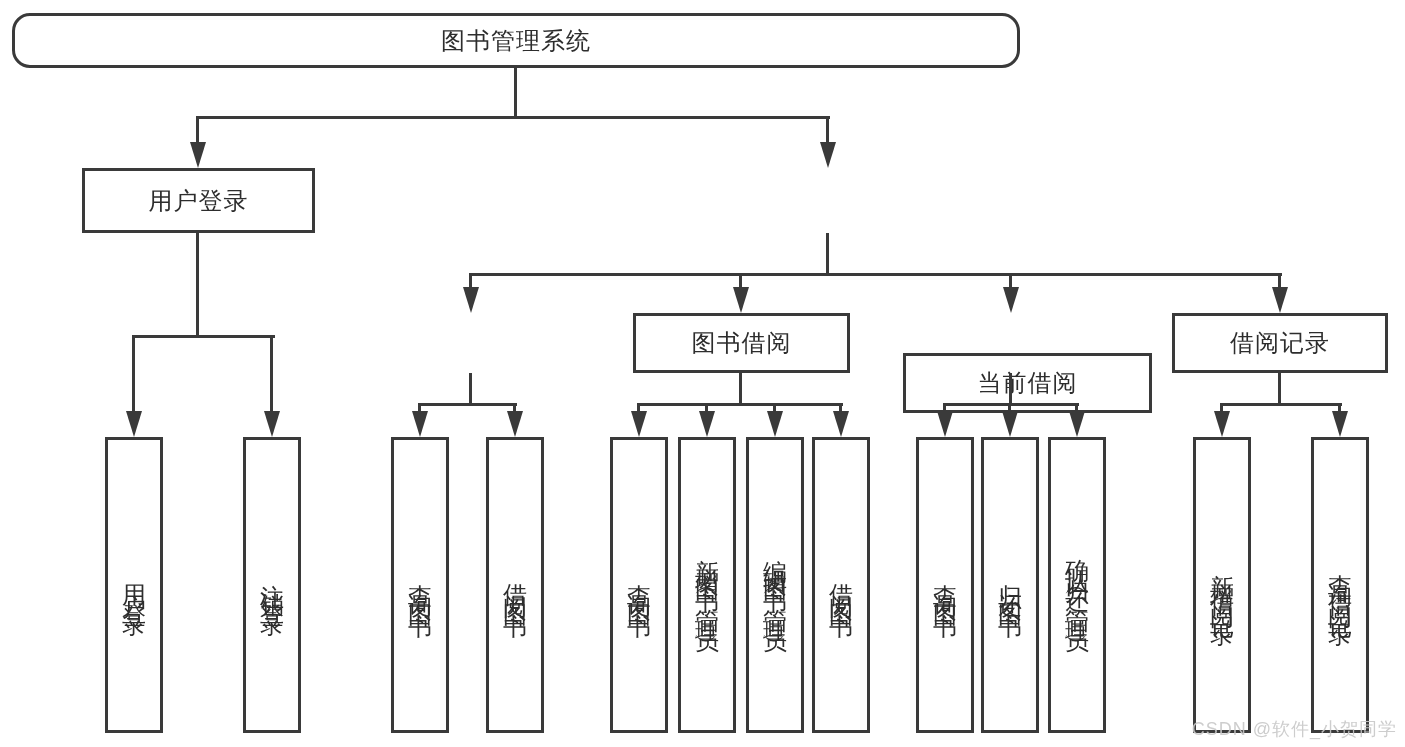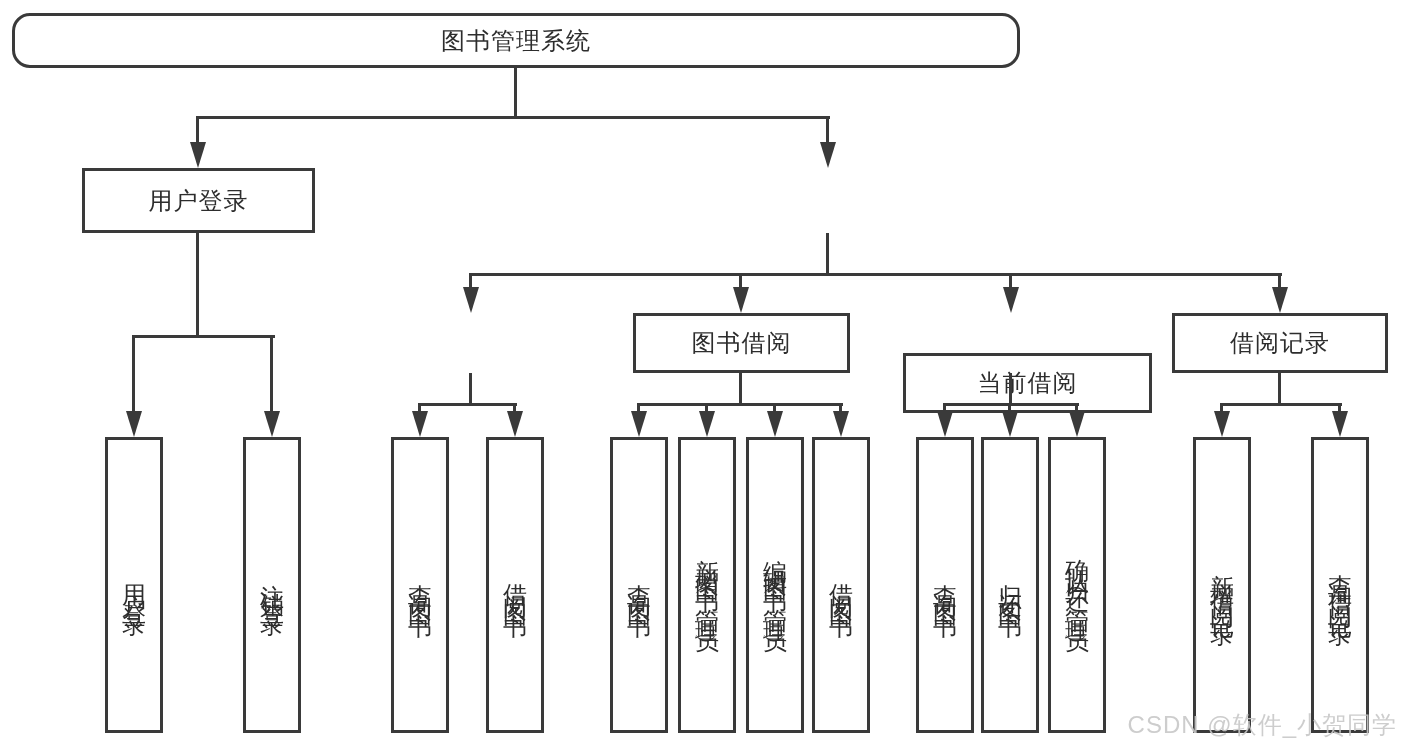--- a/index.html
+++ b/index.html
@@ -41,21 +41,21 @@
   .vline{width:3px;}
   .arrow{
     position:absolute;width:0;height:0;
     border-left:8px solid transparent;
     border-right:8px solid transparent;
     border-top:26px solid var(--line);
   }
   .watermark{
     position:absolute;
     right:8px;bottom:6px;
-    font-size:24px;
+    font-size:18px;
     color:var(--watermark);
     letter-spacing:1px;
     z-index:10;
     opacity:.9;
     white-space:nowrap;
   }
 </style>
 </head>
 <body>
 

